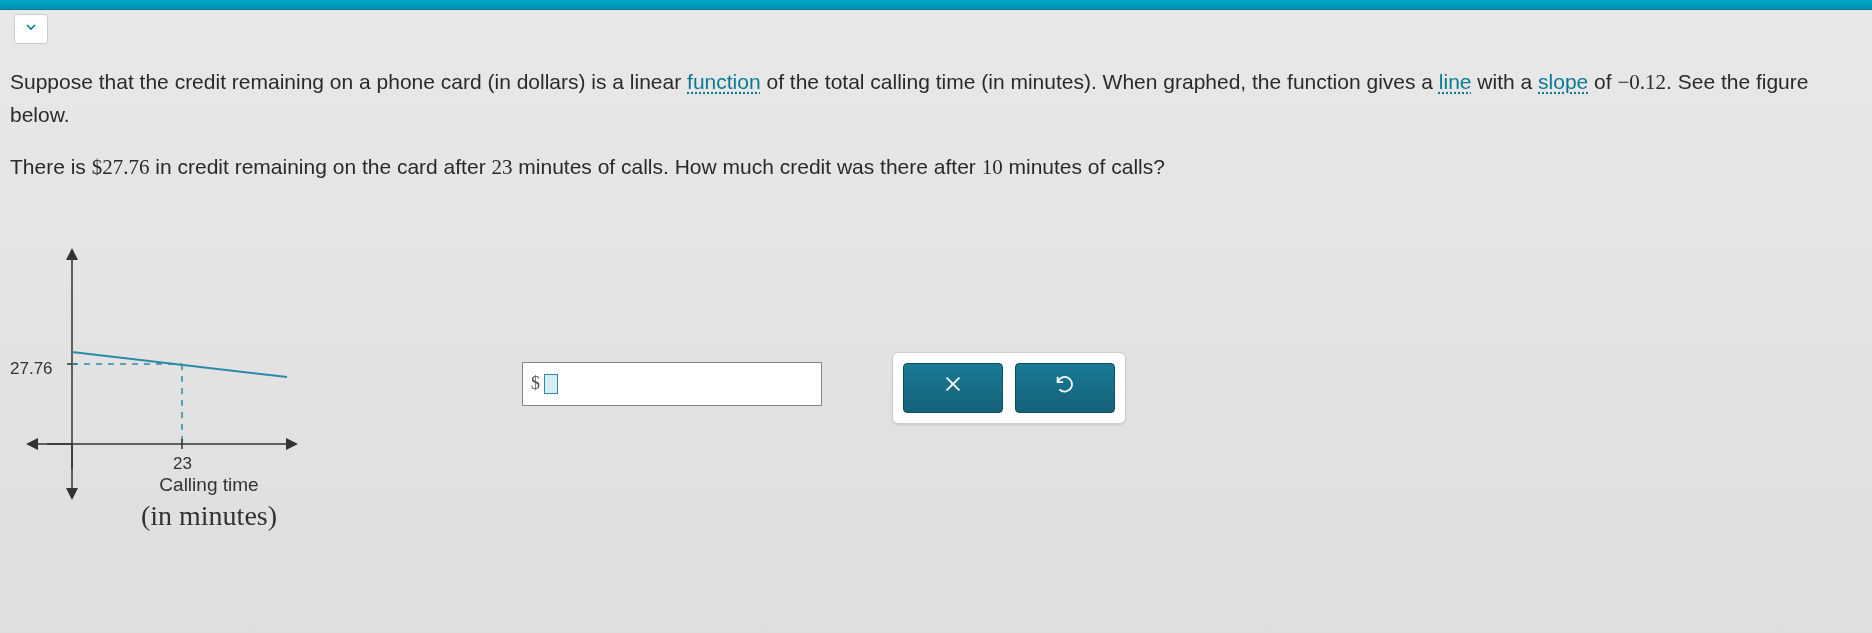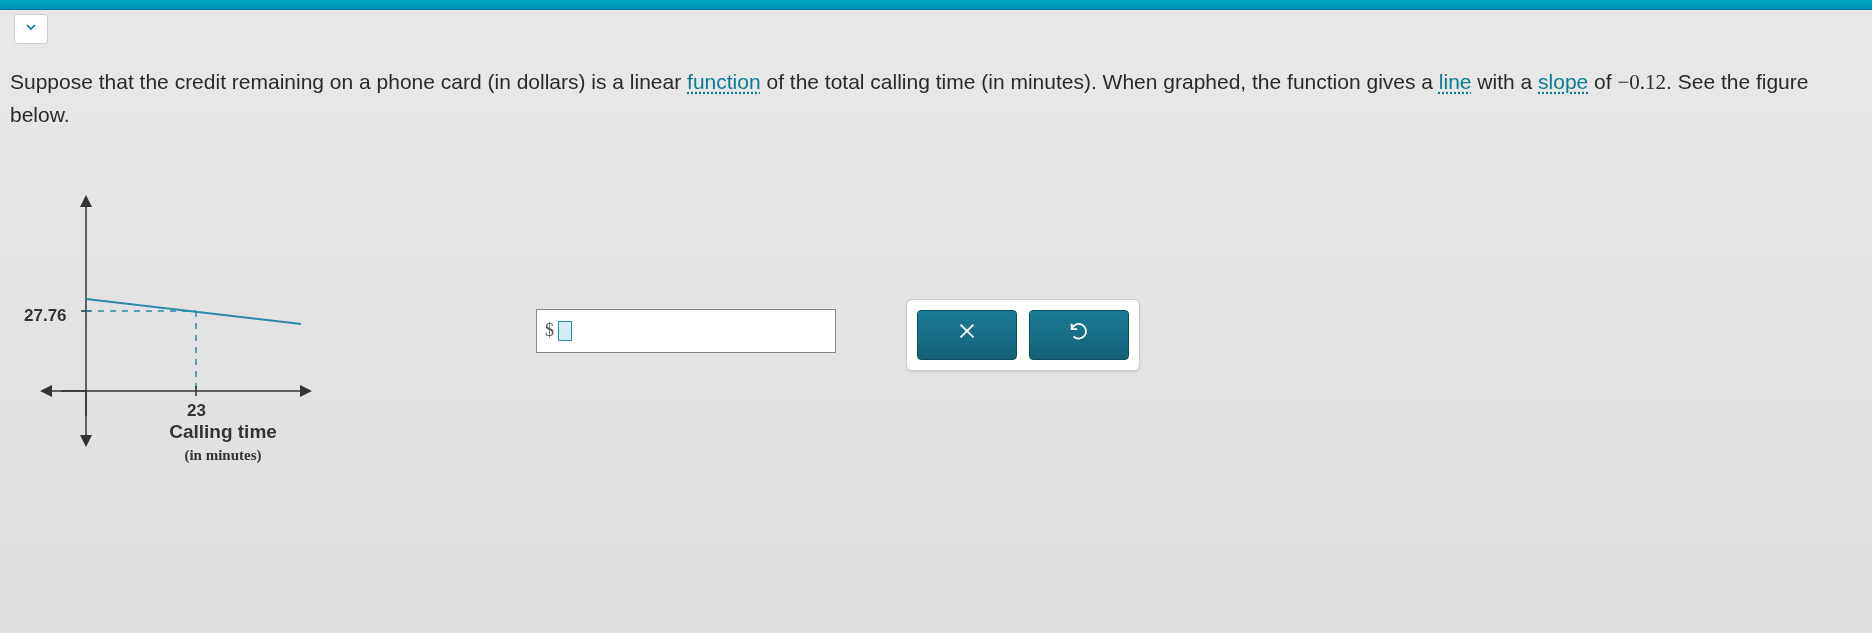--- a/index.html
+++ b/index.html
@@ -51,25 +51,24 @@
   }
   .axis-label-block {
     margin-left: 310px;
     margin-top: 108px;
     font-size: 20px;
     color: #333;
     line-height: 1.4;
   }
   .axis-label-block .paren { font-family: 'Times New Roman', serif; font-size: 22px; }
   .graph-wrap {
-    margin-left: 16px;
+    margin-left: 2px;
     position: relative;
     width: 320px;
     height: 300px;
-    font-weight: bold;
   }
   .answer-box {
     margin-left: 190px;
     margin-top: 118px;
     width: 300px;
     height: 44px;
     border: 1px solid #888;
     background: #fff;
     display: flex;
     align-items: center;
@@ -113,21 +112,21 @@
   .xlabel-block {
     position: absolute;
     left: 112px;
     top: 228px;
     text-align: center;
     font-size: 19px;
     color: #333;
     line-height: 1.35;
     width: 170px;
   }
-  .xlabel-block .paren { font-family: 'Times New Roman', serif; font-size: 15px; }
+  .xlabel-block .paren { font-family: 'Times New Roman', serif; font-size: 28px; }
   .ytick {
     position: absolute;
     left: -2px;
     top: 112px;
     font-size: 17px;
     color: #333;
     font-family: Arial, sans-serif;
   }
   .xtick {
     position: absolute;
@@ -146,20 +145,23 @@
   <span>
     <svg viewBox="0 0 24 24">
         <polyline points="6 9 12 15 18 9"></polyline>
       </svg>
   </span>
 </div>
 
 <div class="content">
   <p>
     <span>Suppose that the credit remaining on a phone card (in dollars) is a linear </span><a class="term-link">function</a><span> of the total calling time (in minutes). When graphed, the function gives a </span><a class="term-link">line</a><span> with a </span><a class="term-link">slope</a><span> of </span><span class="math-num">−0.12</span><span>. See the figure below.</span>
+  </p>
+  <p>
+    <span>There is </span><span class="math-num">$27.76</span><span> in credit remaining on the card after </span><span class="math-num">23</span><span> minutes of calls. How much credit was there after </span><span class="math-num">10</span><span> minutes of calls?</span>
   </p>
 
   <div class="figure-row">
 
     <div class="graph-wrap">
       <span class="ytick">27.76</span>
       <span class="xtick">23</span>
       <div class="xlabel-block">
         <div>Calling time</div>
         <div class="paren">(in minutes)</div>

